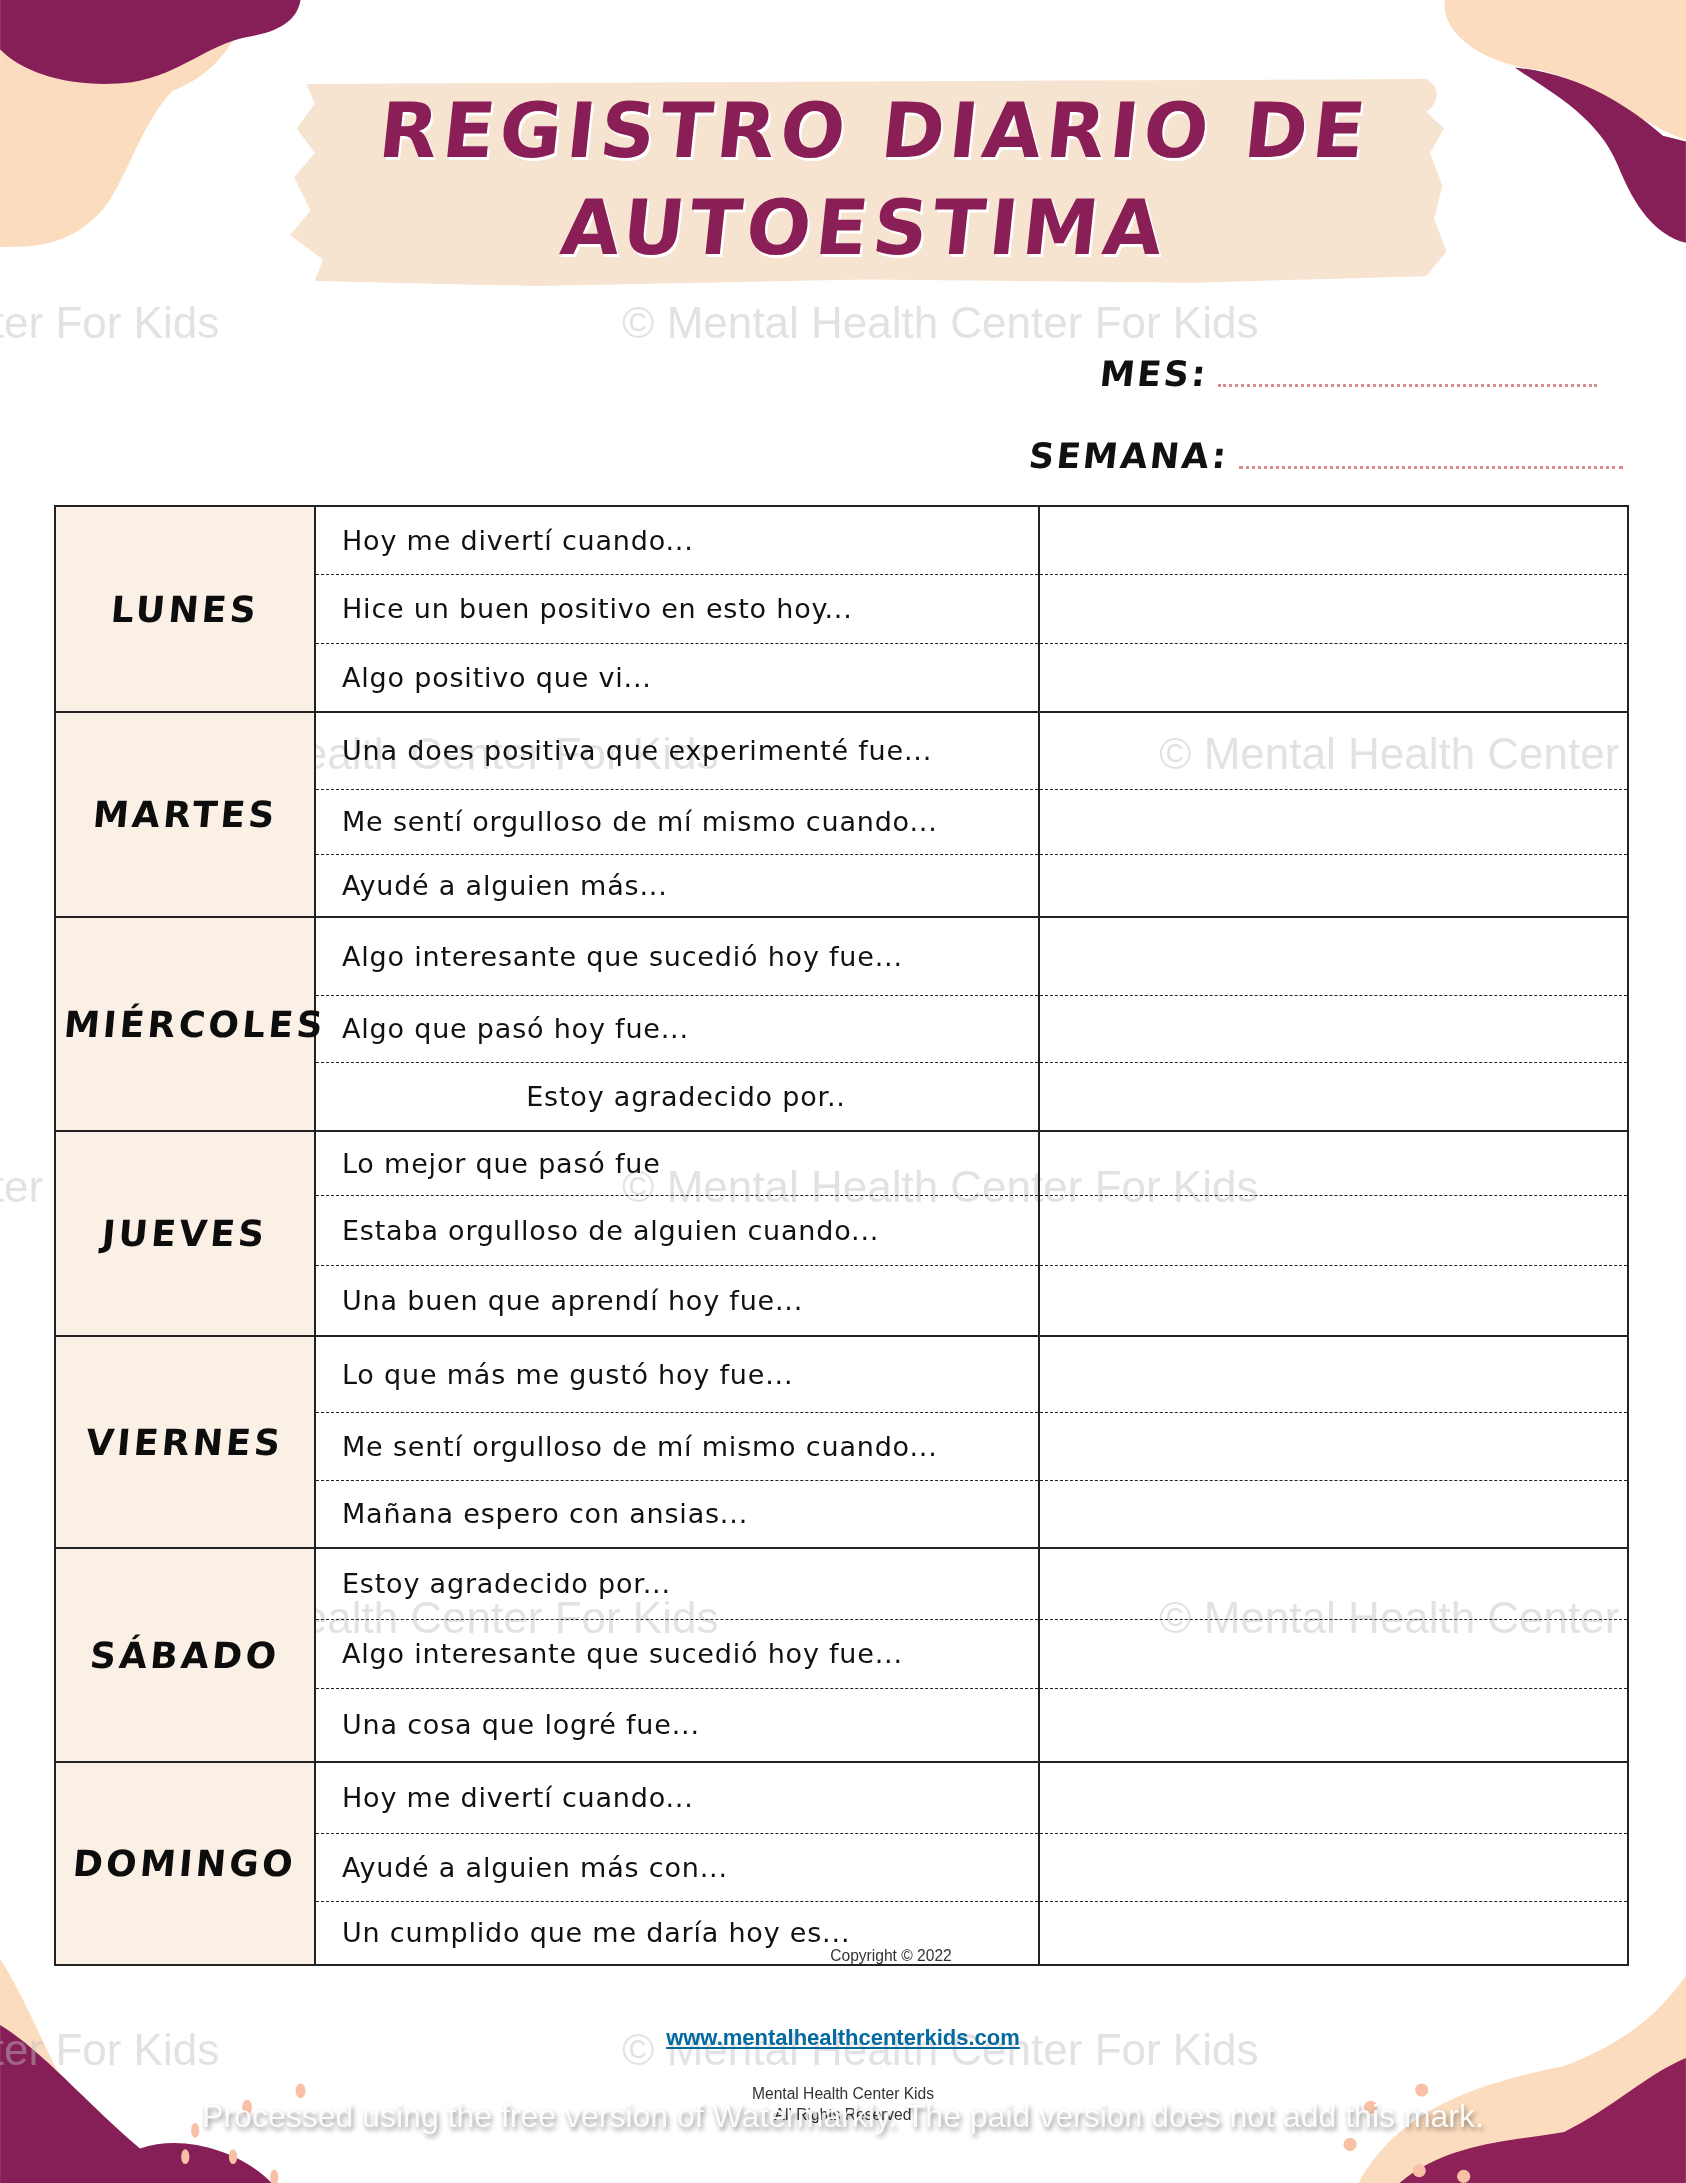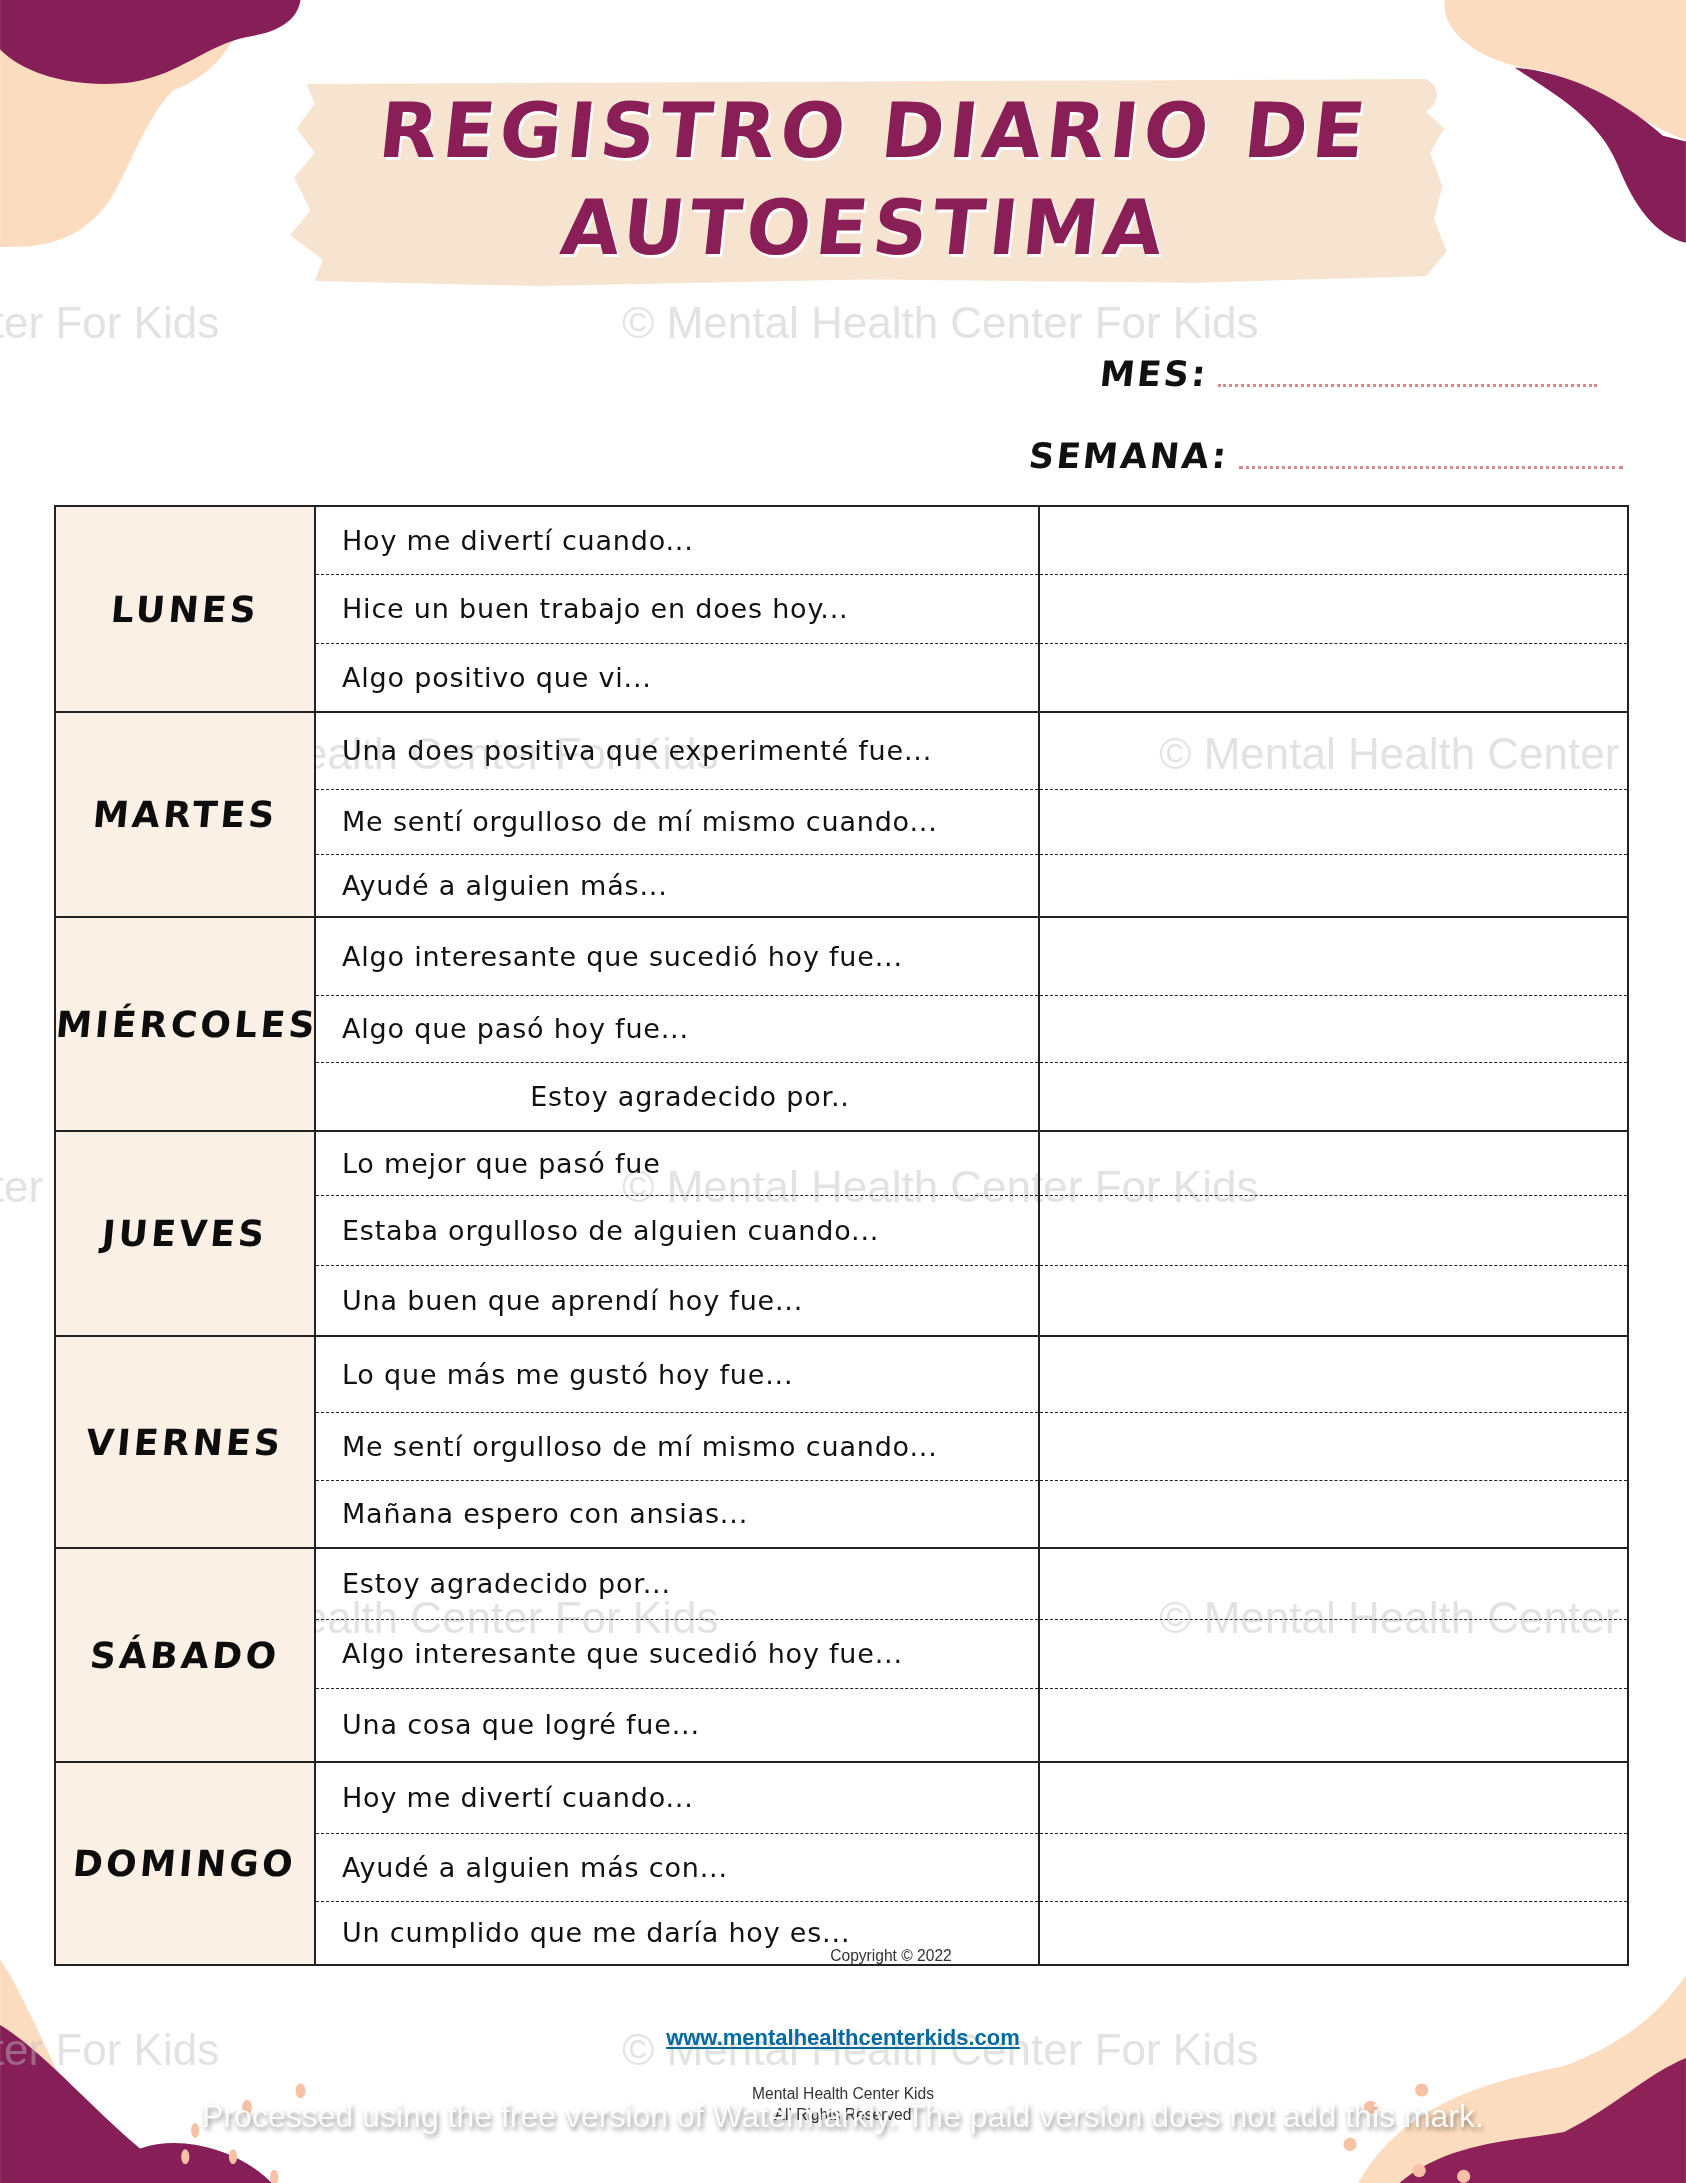--- a/index.html
+++ b/index.html
@@ -27,21 +27,21 @@
     border-bottom: 3.3px dotted #d98a8a;
   }
   .wm {
     position: absolute; color: rgba(190,190,190,0.45);
     font-family: "Liberation Sans", sans-serif; font-size: 44px; white-space: nowrap;
   }
   table.log {
     position: absolute; left: 54px; top: 505px; width: 1574px;
     border-collapse: collapse; table-layout: fixed;
   }
-  table.log td { padding: 0; }
+  table.log td { padding: 8px; }
   td.day {
     width: 259px; background: #fbf0e6; border: 2.5px solid #222;
     text-align: center; vertical-align: middle;
   }
   .day-label {
     font-family: "DejaVu Sans", sans-serif; font-weight: bold; font-size: 36px;
     letter-spacing: 3.3px; color: #0d0d0d; display: inline-block; transform: skewX(-5deg);
   }
   td.prompt {
     width: 723px; border-left: 2.5px solid #222; border-right: 2.5px solid #222;
@@ -131,21 +131,21 @@
       <col style="width:724px">
       <col style="width:589px">
     </colgroup>
   <tbody id="log-body">
       <tr class="first sub" style="height: 68px;">
         <td class="day" rowspan="3"><span class="day-label">LUNES</span></td>
         <td class="prompt">Hoy me divertí cuando...</td>
         <td class="answer"></td>
       </tr>
       <tr class="sub" style="height: 69px;">
-        <td class="prompt">Hice un buen trabajo en does hoy...</td>
+        <td class="prompt">Hice un buen positivo en esto hoy...</td>
         <td class="answer"></td>
       </tr>
       <tr class="last" style="height: 69px;">
         <td class="prompt">Algo positivo que vi...</td>
         <td class="answer"></td>
       </tr>
       <tr class="first sub" style="height: 77px;">
         <td class="day" rowspan="3"><span class="day-label">MARTES</span></td>
         <td class="prompt">Una does positiva que experimenté fue...</td>
         <td class="answer"></td>

